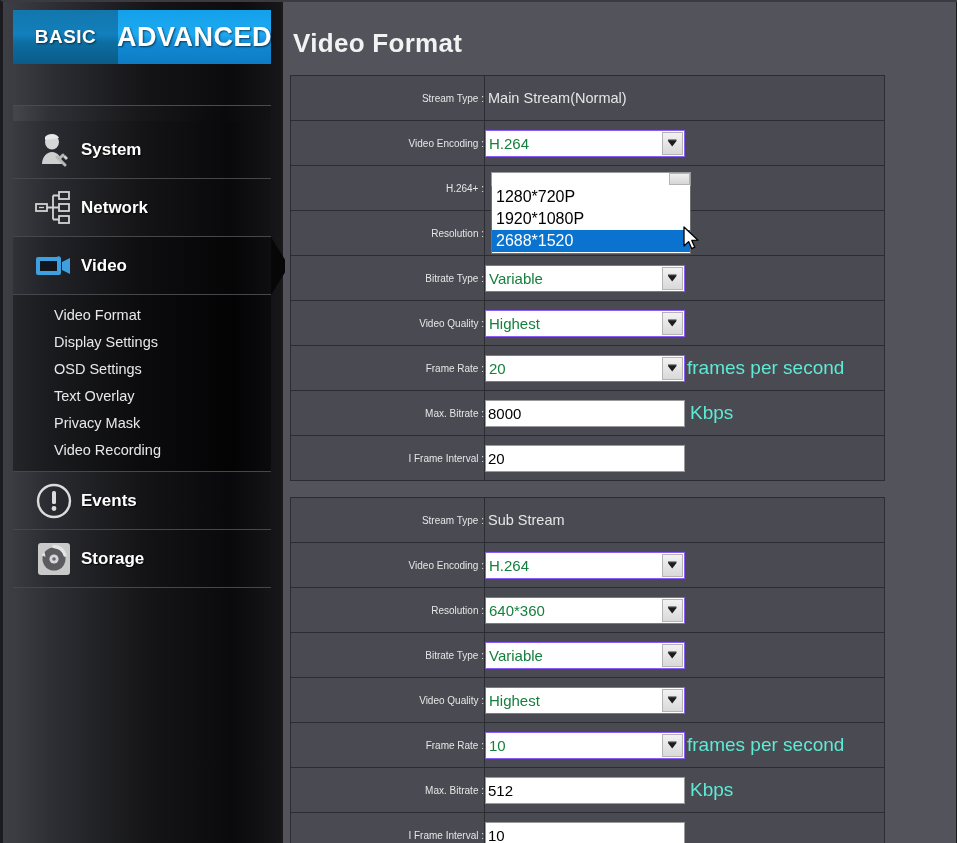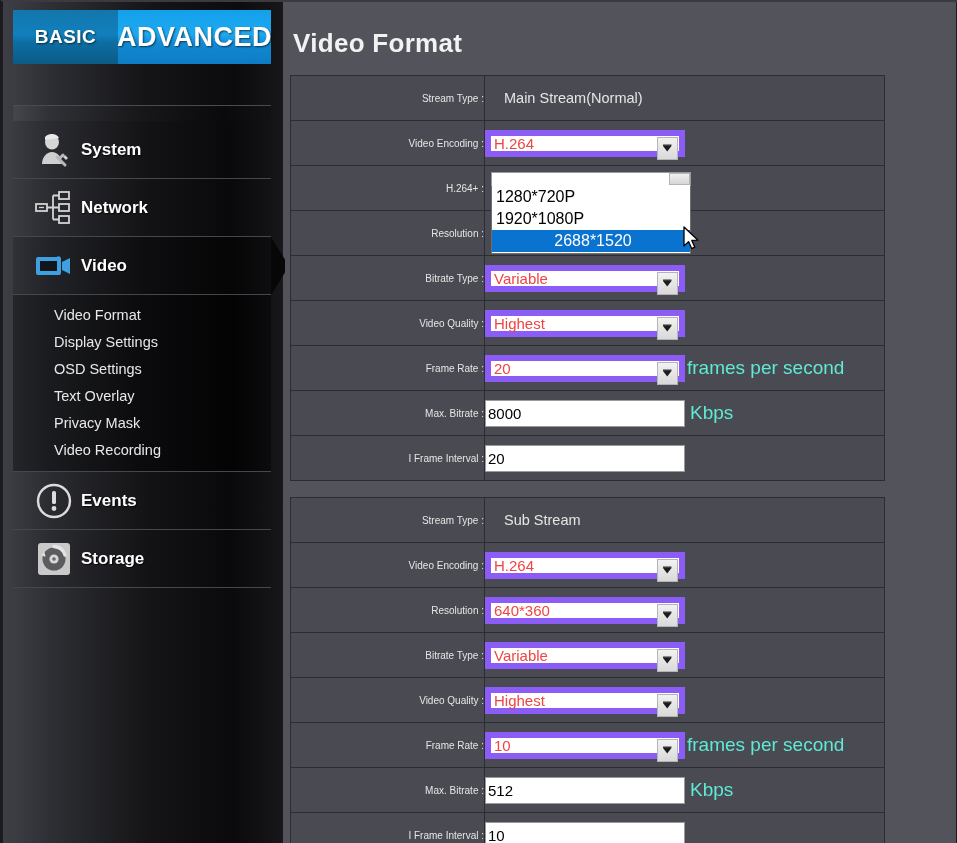--- a/index.html
+++ b/index.html
@@ -167,31 +167,31 @@
     padding-right: 9px;
     font-size: 10px;
     color: #e6e6e6;
     white-space: nowrap;
   }
   td.val {
     padding-left: 5px;
     font-size: 14.5px;
     color: #e6e6e6;
   }
-  .plaintext { display: inline-block; padding-left: 3px; margin-left: 16px; }
+  .plaintext { display: inline-block; padding-left: 3px; }
 
   
   .ctrl-row { display: flex; align-items: center; }
   .fauxselect {
     position: relative;
     width: 200px; height: 27px;
     background: #ffffff;
-    border: 6px solid #8b5cf6;
+    border: 1px solid #8b5cf6;
     display: flex; align-items: center;
-    font-size: 15px; color: #ef4444;
+    font-size: 15px; color: #15803d;
     padding-left: 3px;
     cursor: pointer;
     flex: none;
   }
   .fauxselect .caret {
     position: absolute; right: 1px; top: 1px;
     width: 21px; height: 23px;
     background: linear-gradient(to bottom,#f2f2f2,#d9d9d9);
     border: 1px solid #b4b4b4;
     display: flex; align-items: center; justify-content: center;
@@ -243,21 +243,20 @@
     height: 22px;
     display: flex; align-items: center;
     padding-left: 4px;
     font-size: 16px;
     color: #000000;
     cursor: pointer;
   }
   .dd-option.highlighted {
     background: #0a72cf;
     color: #ffffff;
-    justify-content: center;
   }
   #cursor {
     position: absolute;
     left: 680px; top: 224px;
     z-index: 60;
     pointer-events: none;
   }
 </style>
 </head>
 <body>

